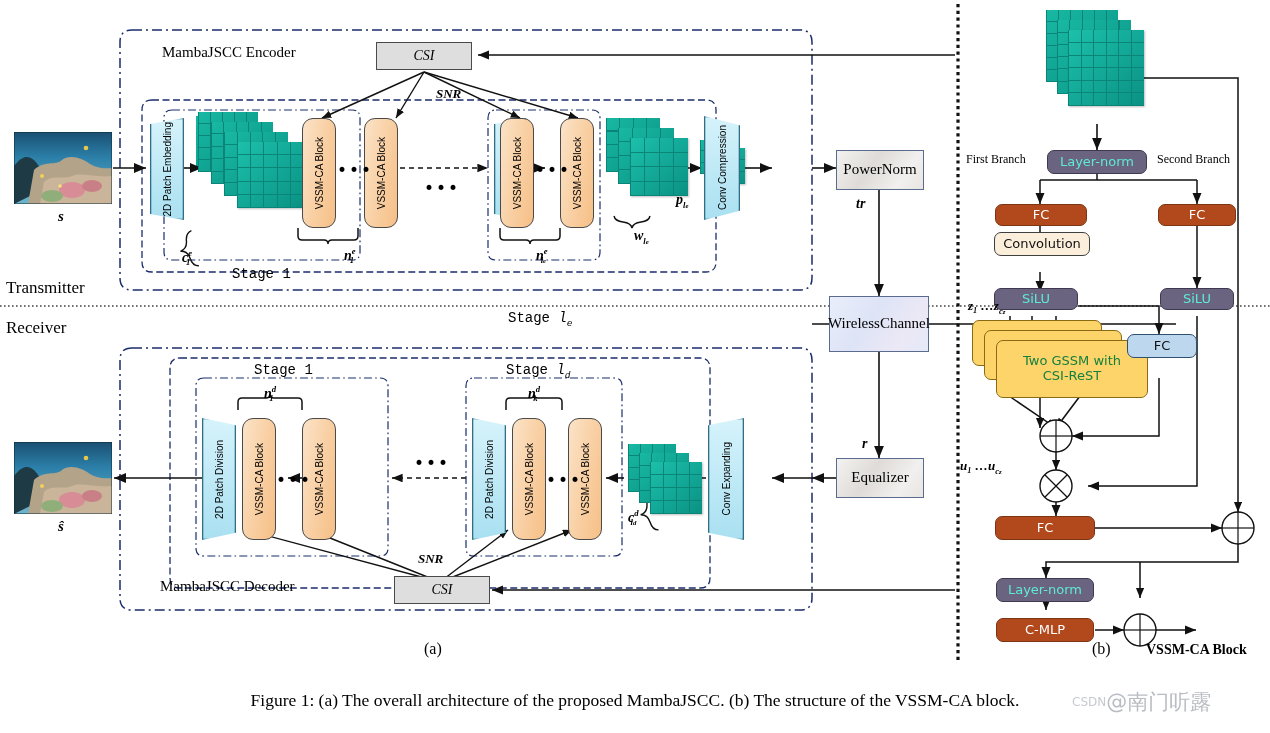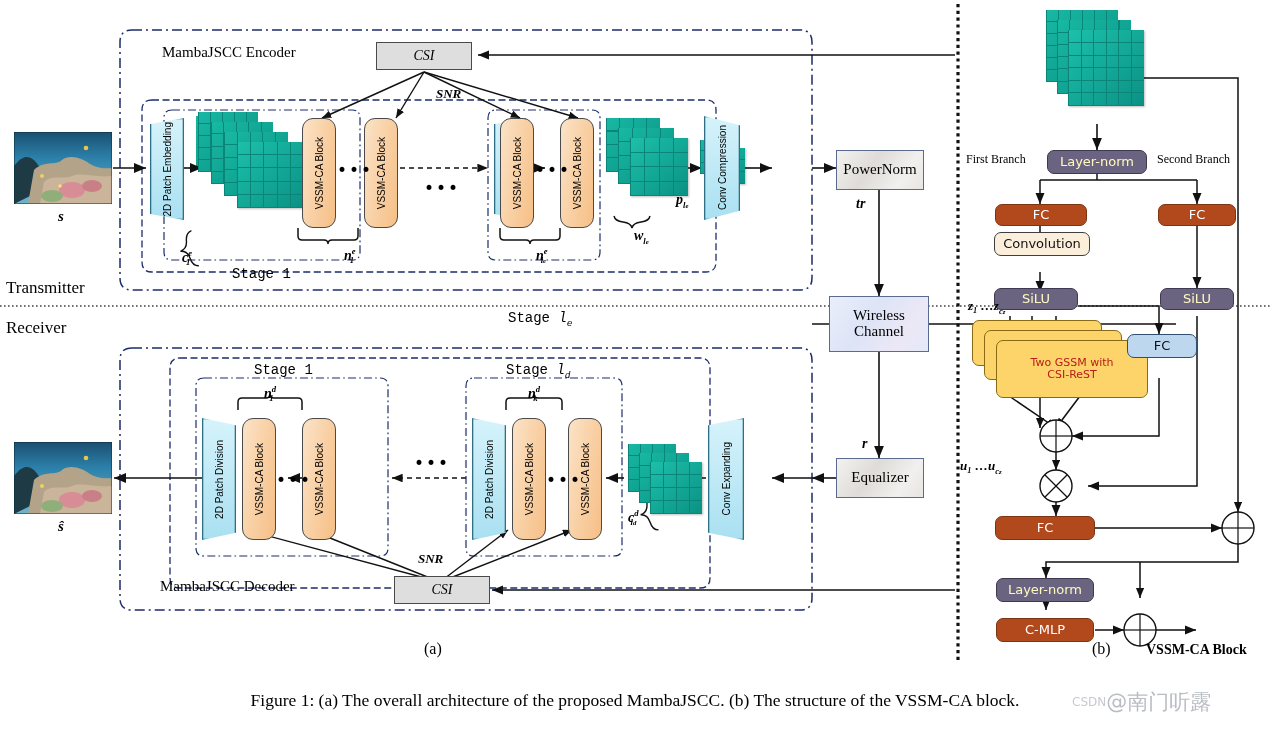--- a/index.html
+++ b/index.html
@@ -39,25 +39,25 @@
   .noisebox{position:absolute;box-sizing:border-box;border:1.3px solid #5b6b90;
        display:flex;align-items:center;justify-content:center;text-align:center;
        font-size:15px;line-height:1.05;font-family:"Liberation Serif",serif;}
   .csibox{position:absolute;box-sizing:border-box;border:1.3px solid #4a4a4a;
        background:#dedede;display:flex;align-items:center;justify-content:center;
        font-style:italic;font-size:14px;}
   
   .bbox{position:absolute;box-sizing:border-box;border-radius:7px;
         display:flex;align-items:center;justify-content:center;text-align:center;
         font-family:"DejaVu Sans",sans-serif;font-size:13px;line-height:1.12;}
-  .bbox.dark{background:#6b6480;border:1.2px solid #3e3950;color:#fef9c3;}
+  .bbox.dark{background:#6b6480;border:1.2px solid #3e3950;color:#5eead4;}
   .bbox.rust{background:#b1491c;border:1.2px solid #7d3413;color:#fff;}
   .bbox.cream{background:#fbeedb;border:1.2px solid #3f3f3f;color:#111;}
   .bbox.blue{background:#bdd7ee;border:1.2px solid #2f4f6f;color:#111;}
-  .bbox.gold{background:#fcd46a;border:1.2px solid #8a6a14;color:#b91c1c;font-size:11px;}
+  .bbox.gold{background:#fcd46a;border:1.2px solid #8a6a14;color:#15803d;font-size:13px;}
   .dots{position:absolute;font-size:17px;letter-spacing:2px;line-height:1;
         font-family:"DejaVu Sans",sans-serif;color:#000;}
 </style>
 </head>
 <body>
 
 <div id="root">
 
   <svg class="layer" viewBox="0 0 1270 733">
     <defs>
@@ -464,21 +464,21 @@
     <span>CSI</span>
   </div>
   <div class="csibox" style="left:394px;top:576px;width:96px;height:28px;">
     <span>CSI</span>
   </div>
 
   <div class="noisebox" style="left:836px;top:150px;width:88px;height:40px;background:
        linear-gradient(125deg,#f4f2f0,#dedbd8 40%,#f2f0ee 75%,#e7e4e1);">
     <span>PowerNorm</span>
   </div>
-  <div class="noisebox" style="left:829px;top:296px;width:100px;height:56px;flex-direction:column;background:
+  <div class="noisebox" style="left:829px;top:296px;width:100px;height:56px;flex-direction:row;background:
        linear-gradient(125deg,#eaeefb,#dde4f6 40%,#ece8f6 75%,#e3e9f8);">
     <span>Wireless</span>
     <span>Channel</span>
   </div>
   <div class="noisebox" style="left:836px;top:458px;width:88px;height:40px;background:
        linear-gradient(125deg,#f4f2f0,#dedbd8 40%,#f2f0ee 75%,#e7e4e1);">
     <span>Equalizer</span>
   </div>
 
   <div class="bbox dark" style="left:1047px;top:150px;width:100px;height:24px;">

